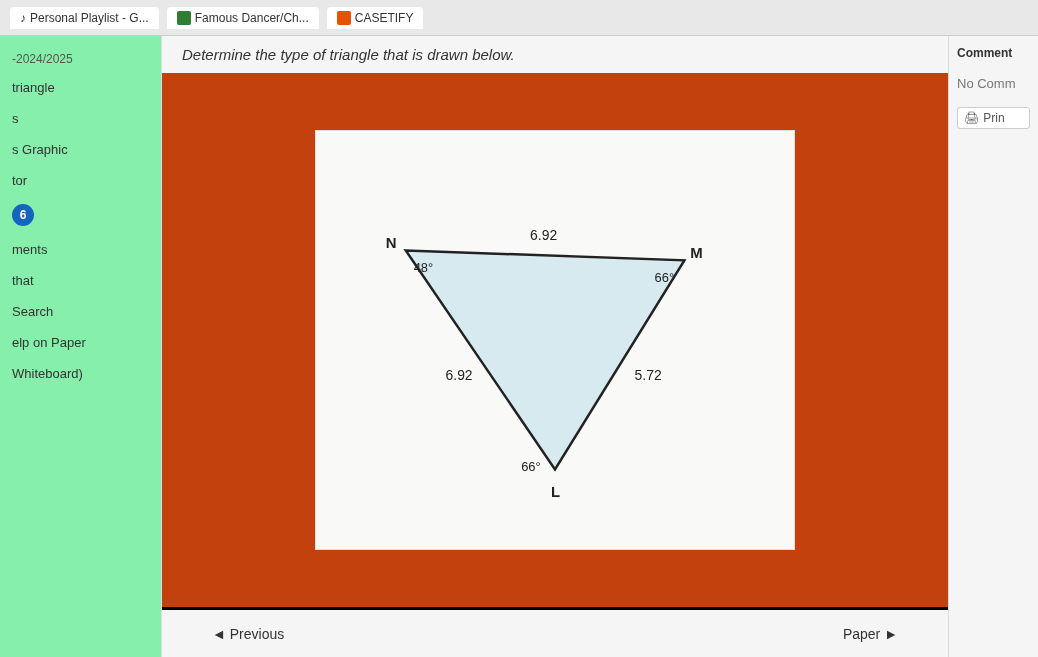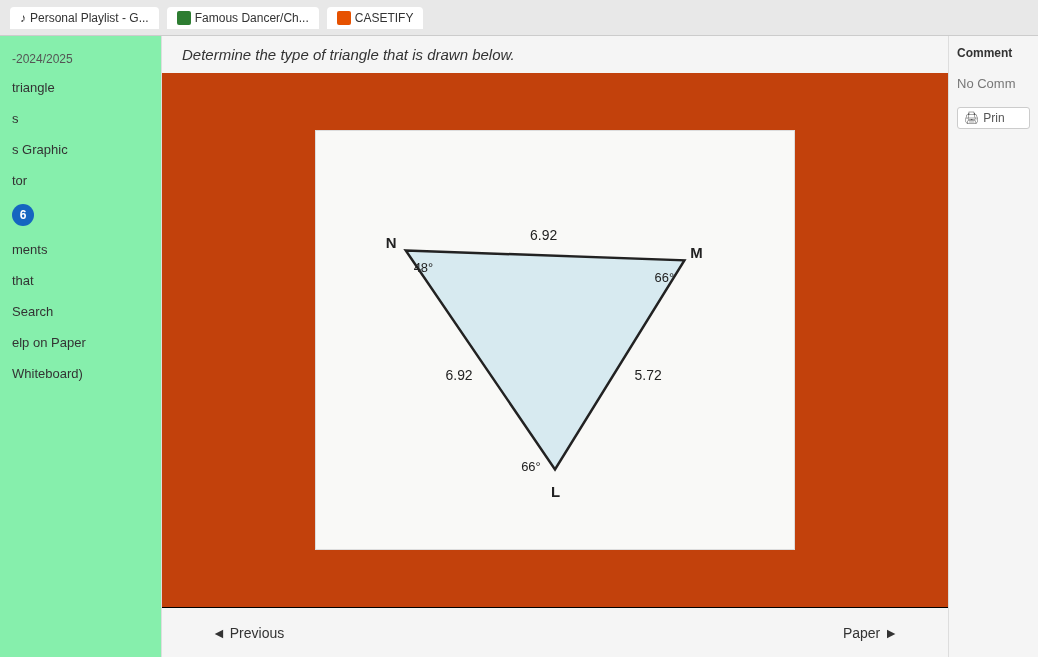--- a/index.html
+++ b/index.html
@@ -135,21 +135,21 @@
       height: 100%;
     }
 
     
     .nav-bar {
       display: flex;
       align-items: center;
       justify-content: space-between;
       padding: 12px 40px;
       background: #f5f5f5;
-      border-top: 1px solid #000000;
+      border-top: 3px solid #000000;
       height: 50px;
     }
     .nav-btn {
       font-size: 14px;
       color: #333;
       cursor: pointer;
       background: none;
       border: none;
       padding: 6px 10px;
     }

